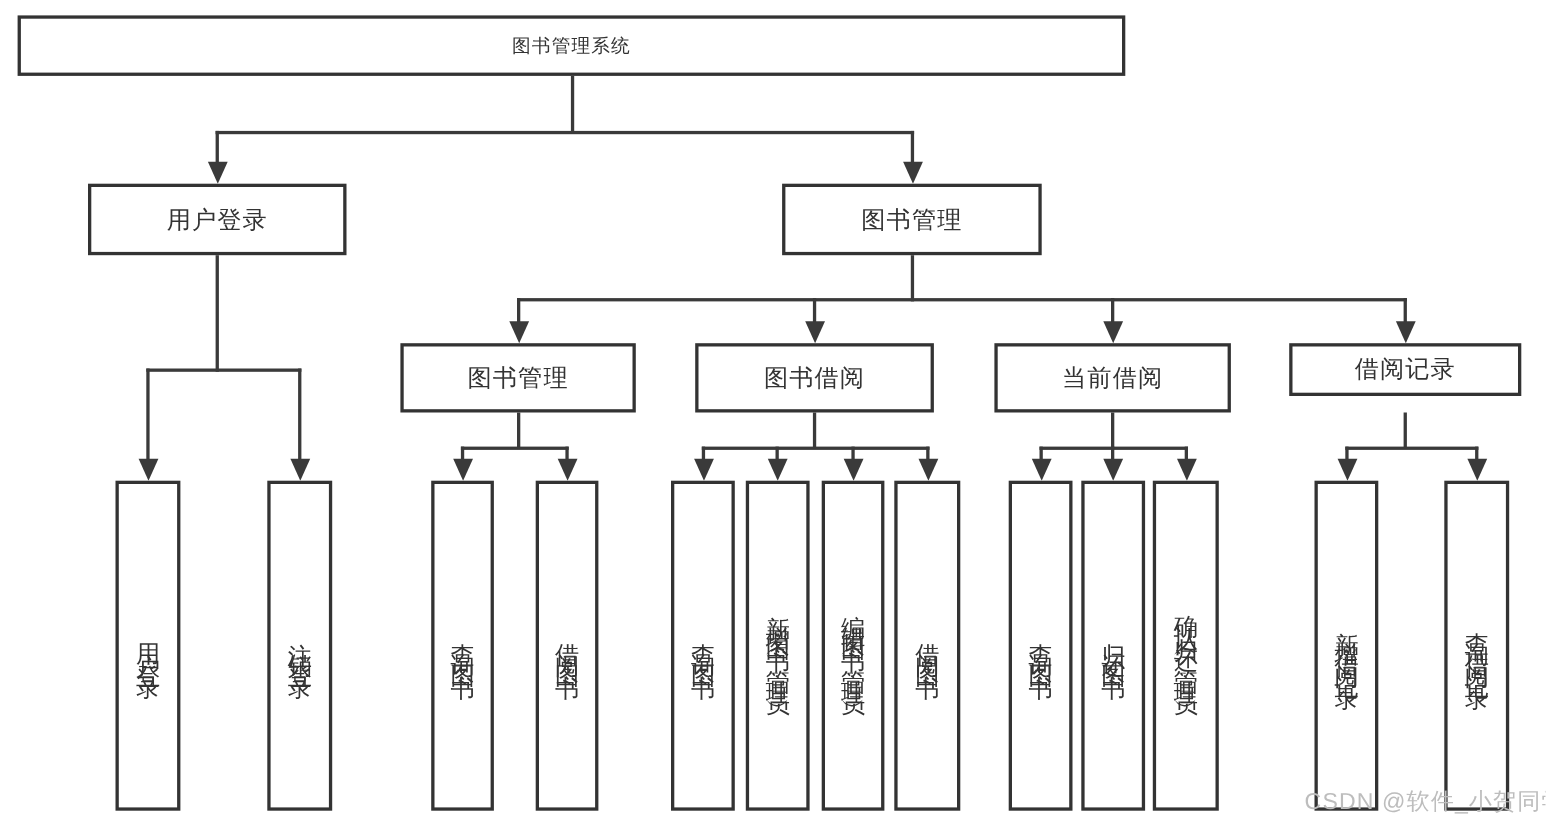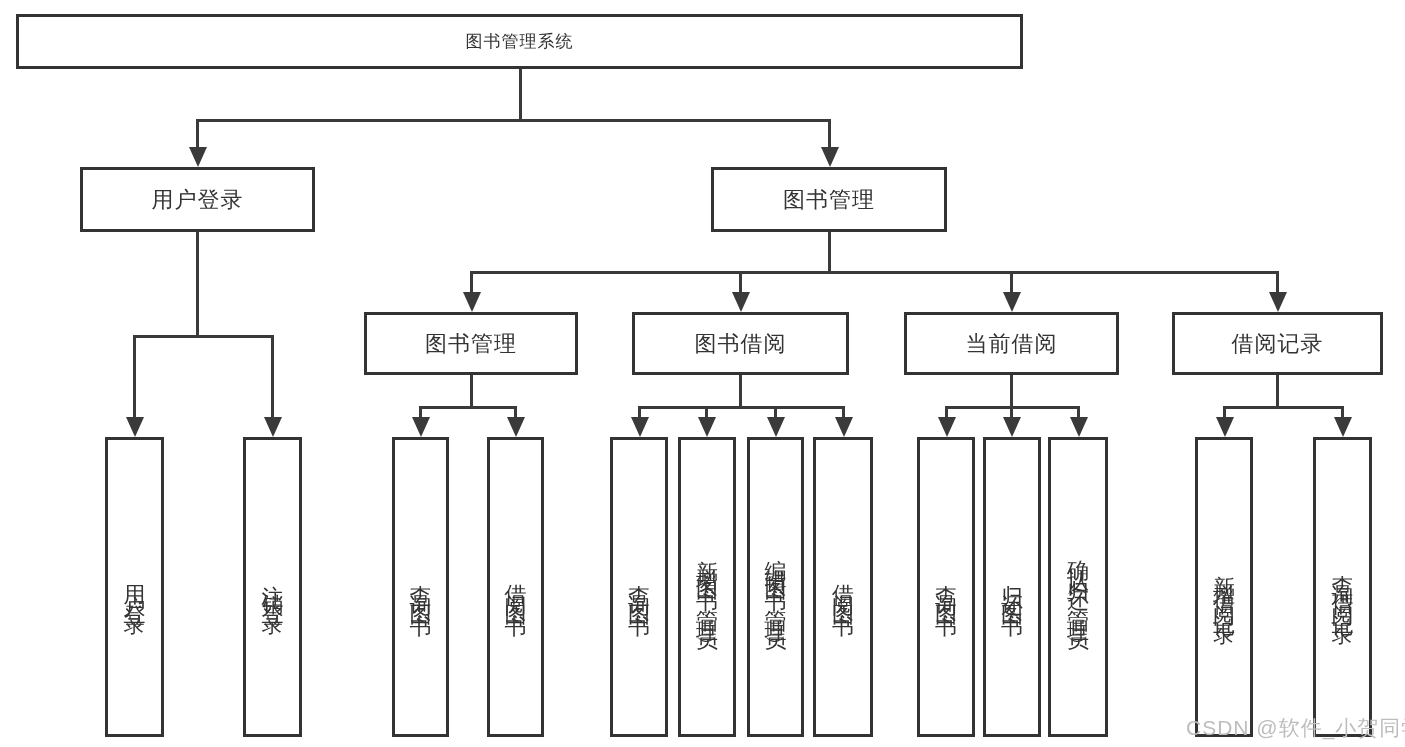--- a/index.html
+++ b/index.html
@@ -70,21 +70,21 @@
 
   <div class="box hbox" style="left:364px; top:312px; width:214px; height:63px;">
     <span>图书管理</span>
   </div>
   <div class="box hbox" style="left:632px; top:312px; width:217px; height:63px;">
     <span>图书借阅</span>
   </div>
   <div class="box hbox" style="left:904px; top:312px; width:215px; height:63px;">
     <span>当前借阅</span>
   </div>
-  <div class="box hbox" style="left:1172px; top:312px; width:211px; height:63px;">
+  <div class="box hbox" style="left:1172px; top:312px; width:211px; height:48px;">
     <span>借阅记录</span>
   </div>
 
   <div class="line" style="left:196px; top:232px; width:3px; height:106px;"></div>
   <div class="line" style="left:133px; top:335px; width:141px; height:3px;"></div>
   <div class="line" style="left:133px; top:335px; width:3px; height:84px;"></div>
   <div class="arrow" style="left:126px; top:417px;"></div>
   <div class="line" style="left:271px; top:335px; width:3px; height:84px;"></div>
   <div class="arrow" style="left:264px; top:417px;"></div>
 

